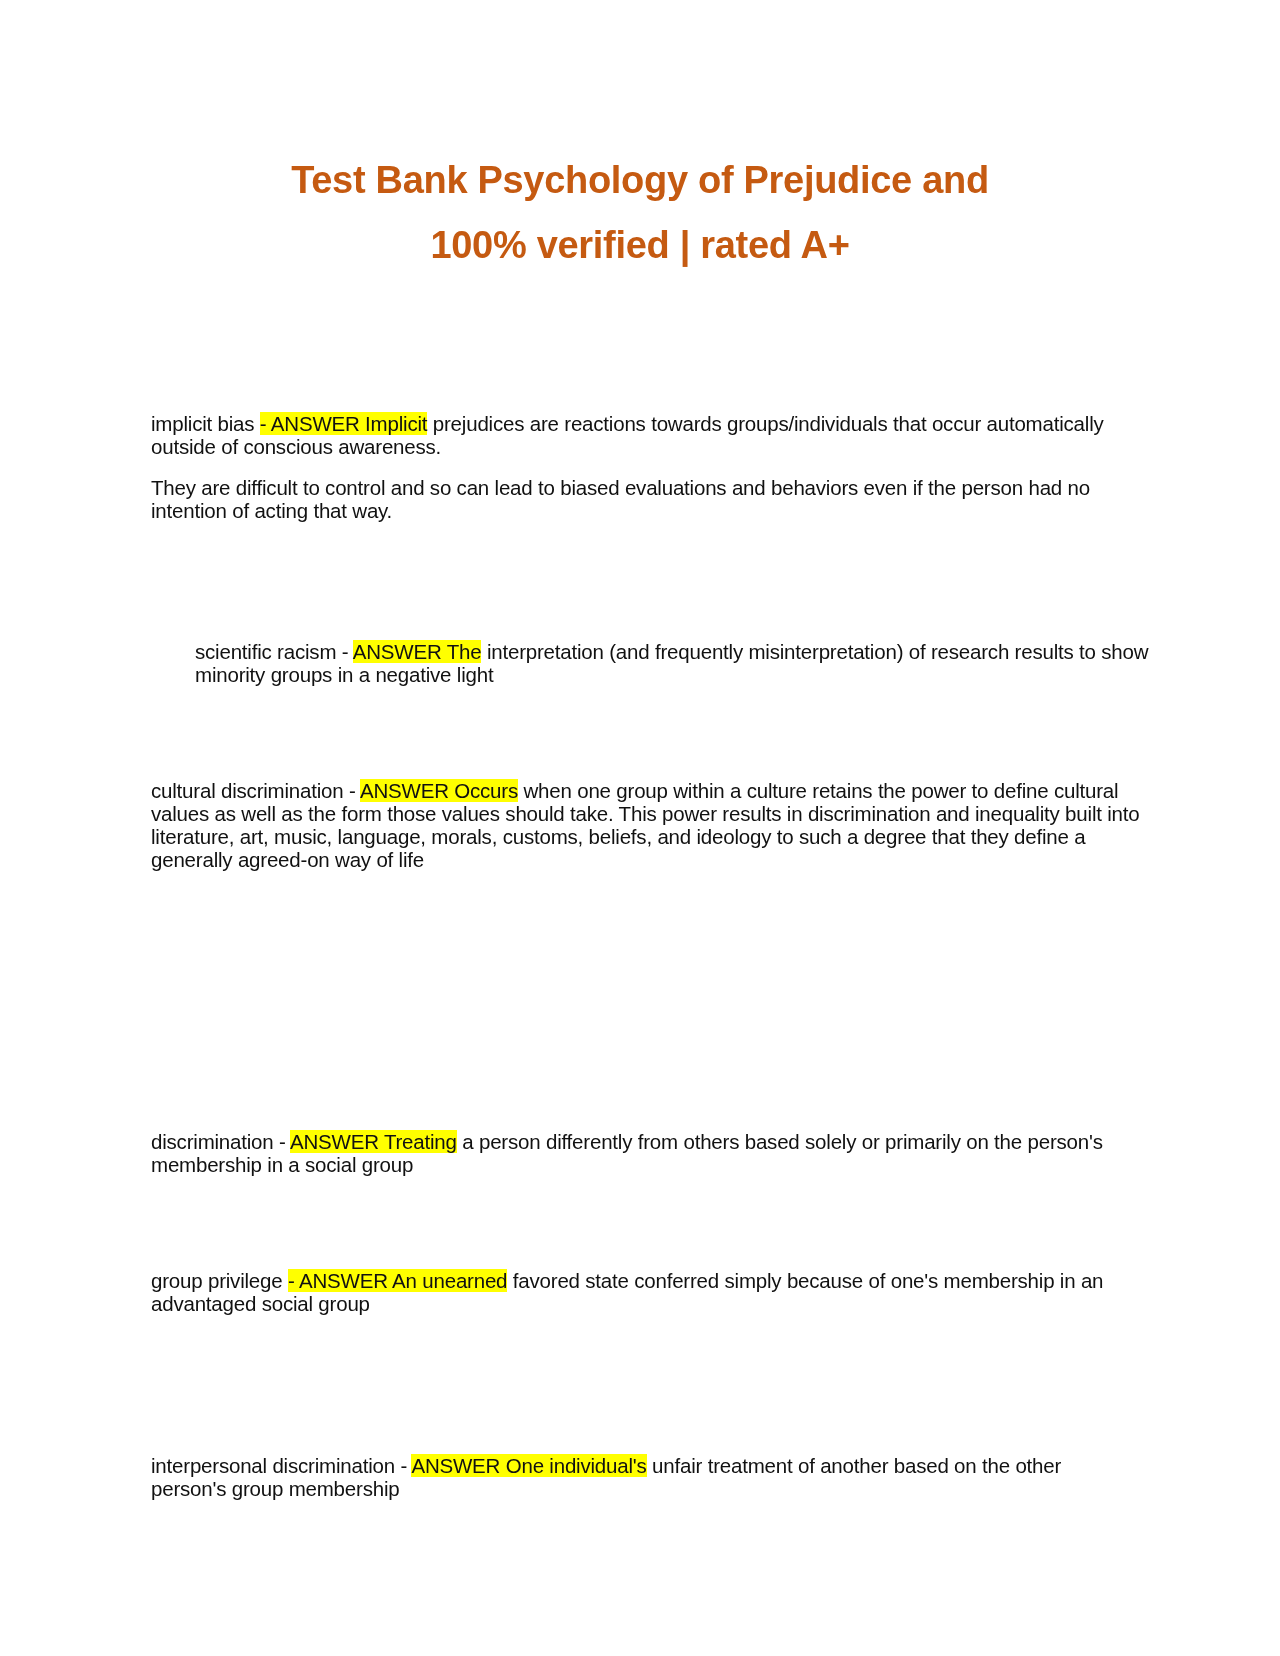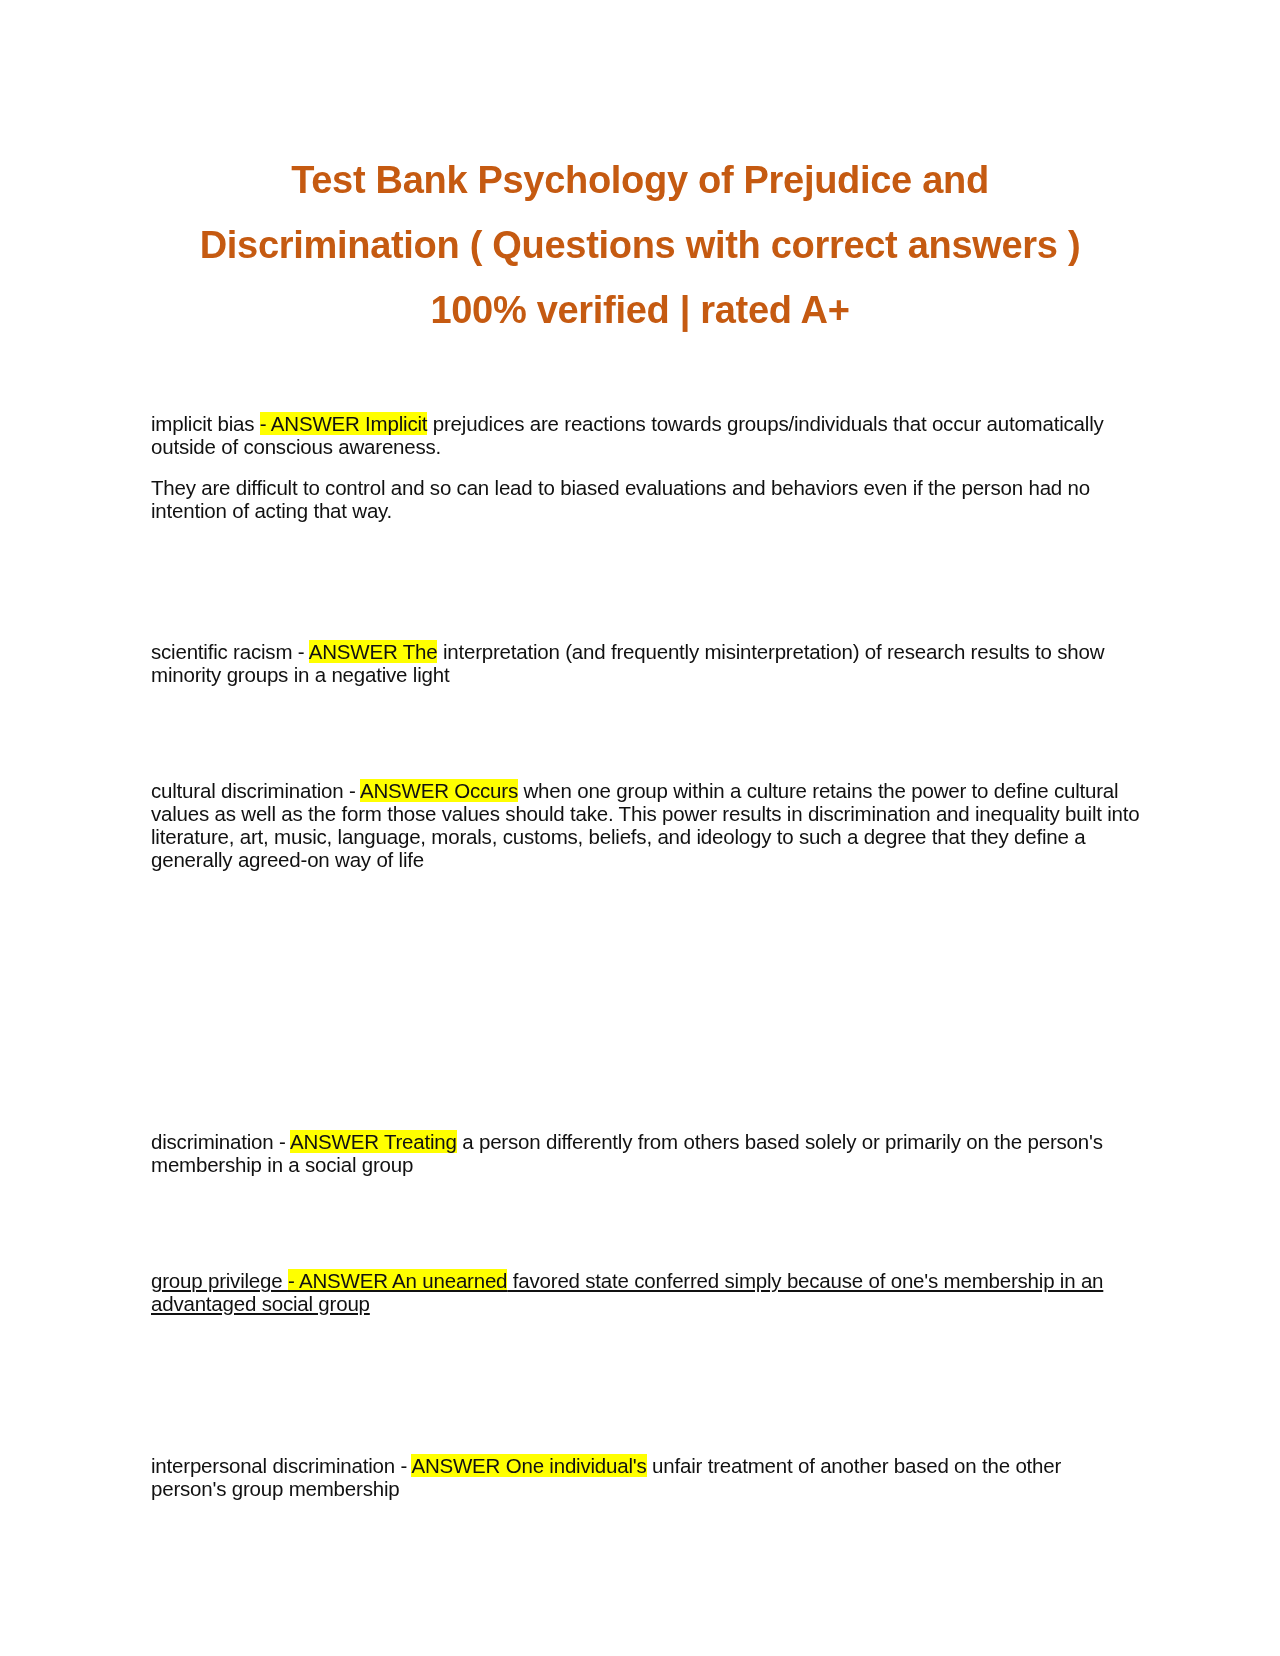--- a/index.html
+++ b/index.html
@@ -55,43 +55,42 @@
       background: #FFFF00;
     }
   </style>
 </head>
 <body>
 
 <div class="page">
 
   <h1 class="title">
     <span>Test Bank Psychology of Prejudice and</span>
-    <span>Discrimination ( Questions with correct answers )</span>
     <span>100% verified | rated A+</span>
   </h1>
 
   <div class="entry" style="top:412px;">
     <p><span>implicit bias </span><span class="hl">- ANSWER Implicit</span><span> prejudices are reactions towards groups/individuals that occur automatically outside of conscious awareness.</span></p>
     <p>They are difficult to control and so can lead to biased evaluations and behaviors even if the person had no intention of acting that way.</p>
   </div>
 
-  <div class="entry" style="top:640px;">
+  <div class="entry" style="top:640px;margin-left:44px;">
     <p><span>scientific racism - </span><span class="hl">ANSWER The</span><span> interpretation (and frequently misinterpretation) of research results to show minority groups in a negative light</span></p>
   </div>
 
   <div class="entry" style="top:779px;">
     <p><span>cultural discrimination - </span><span class="hl">ANSWER Occurs</span><span> when one group within a culture retains the power to define cultural values as well as the form those values should take. This power results in discrimination and inequality built into literature, art, music, language, morals, customs, beliefs, and ideology to such a degree that they define a generally agreed-on way of life</span></p>
   </div>
 
 
   <div class="entry" style="top:1130px;">
     <p><span>discrimination - </span><span class="hl">ANSWER Treating</span><span> a person differently from others based solely or primarily on the person's membership in a social group</span></p>
   </div>
 
-  <div class="entry" style="top:1269px;text-decoration:underline;">
+  <div class="entry" style="top:1269px;">
     <p><span>group privilege </span><span class="hl">- ANSWER An unearned</span><span> favored state conferred simply because of one's membership in an advantaged social group</span></p>
   </div>
 
   <div class="entry" style="top:1409px;margin-top:45px;">
     <p><span>interpersonal discrimination - </span><span class="hl">ANSWER One individual's</span><span> unfair treatment of another based on the other person's group membership</span></p>
   </div>
 
 </div>
 
 </body></html>

